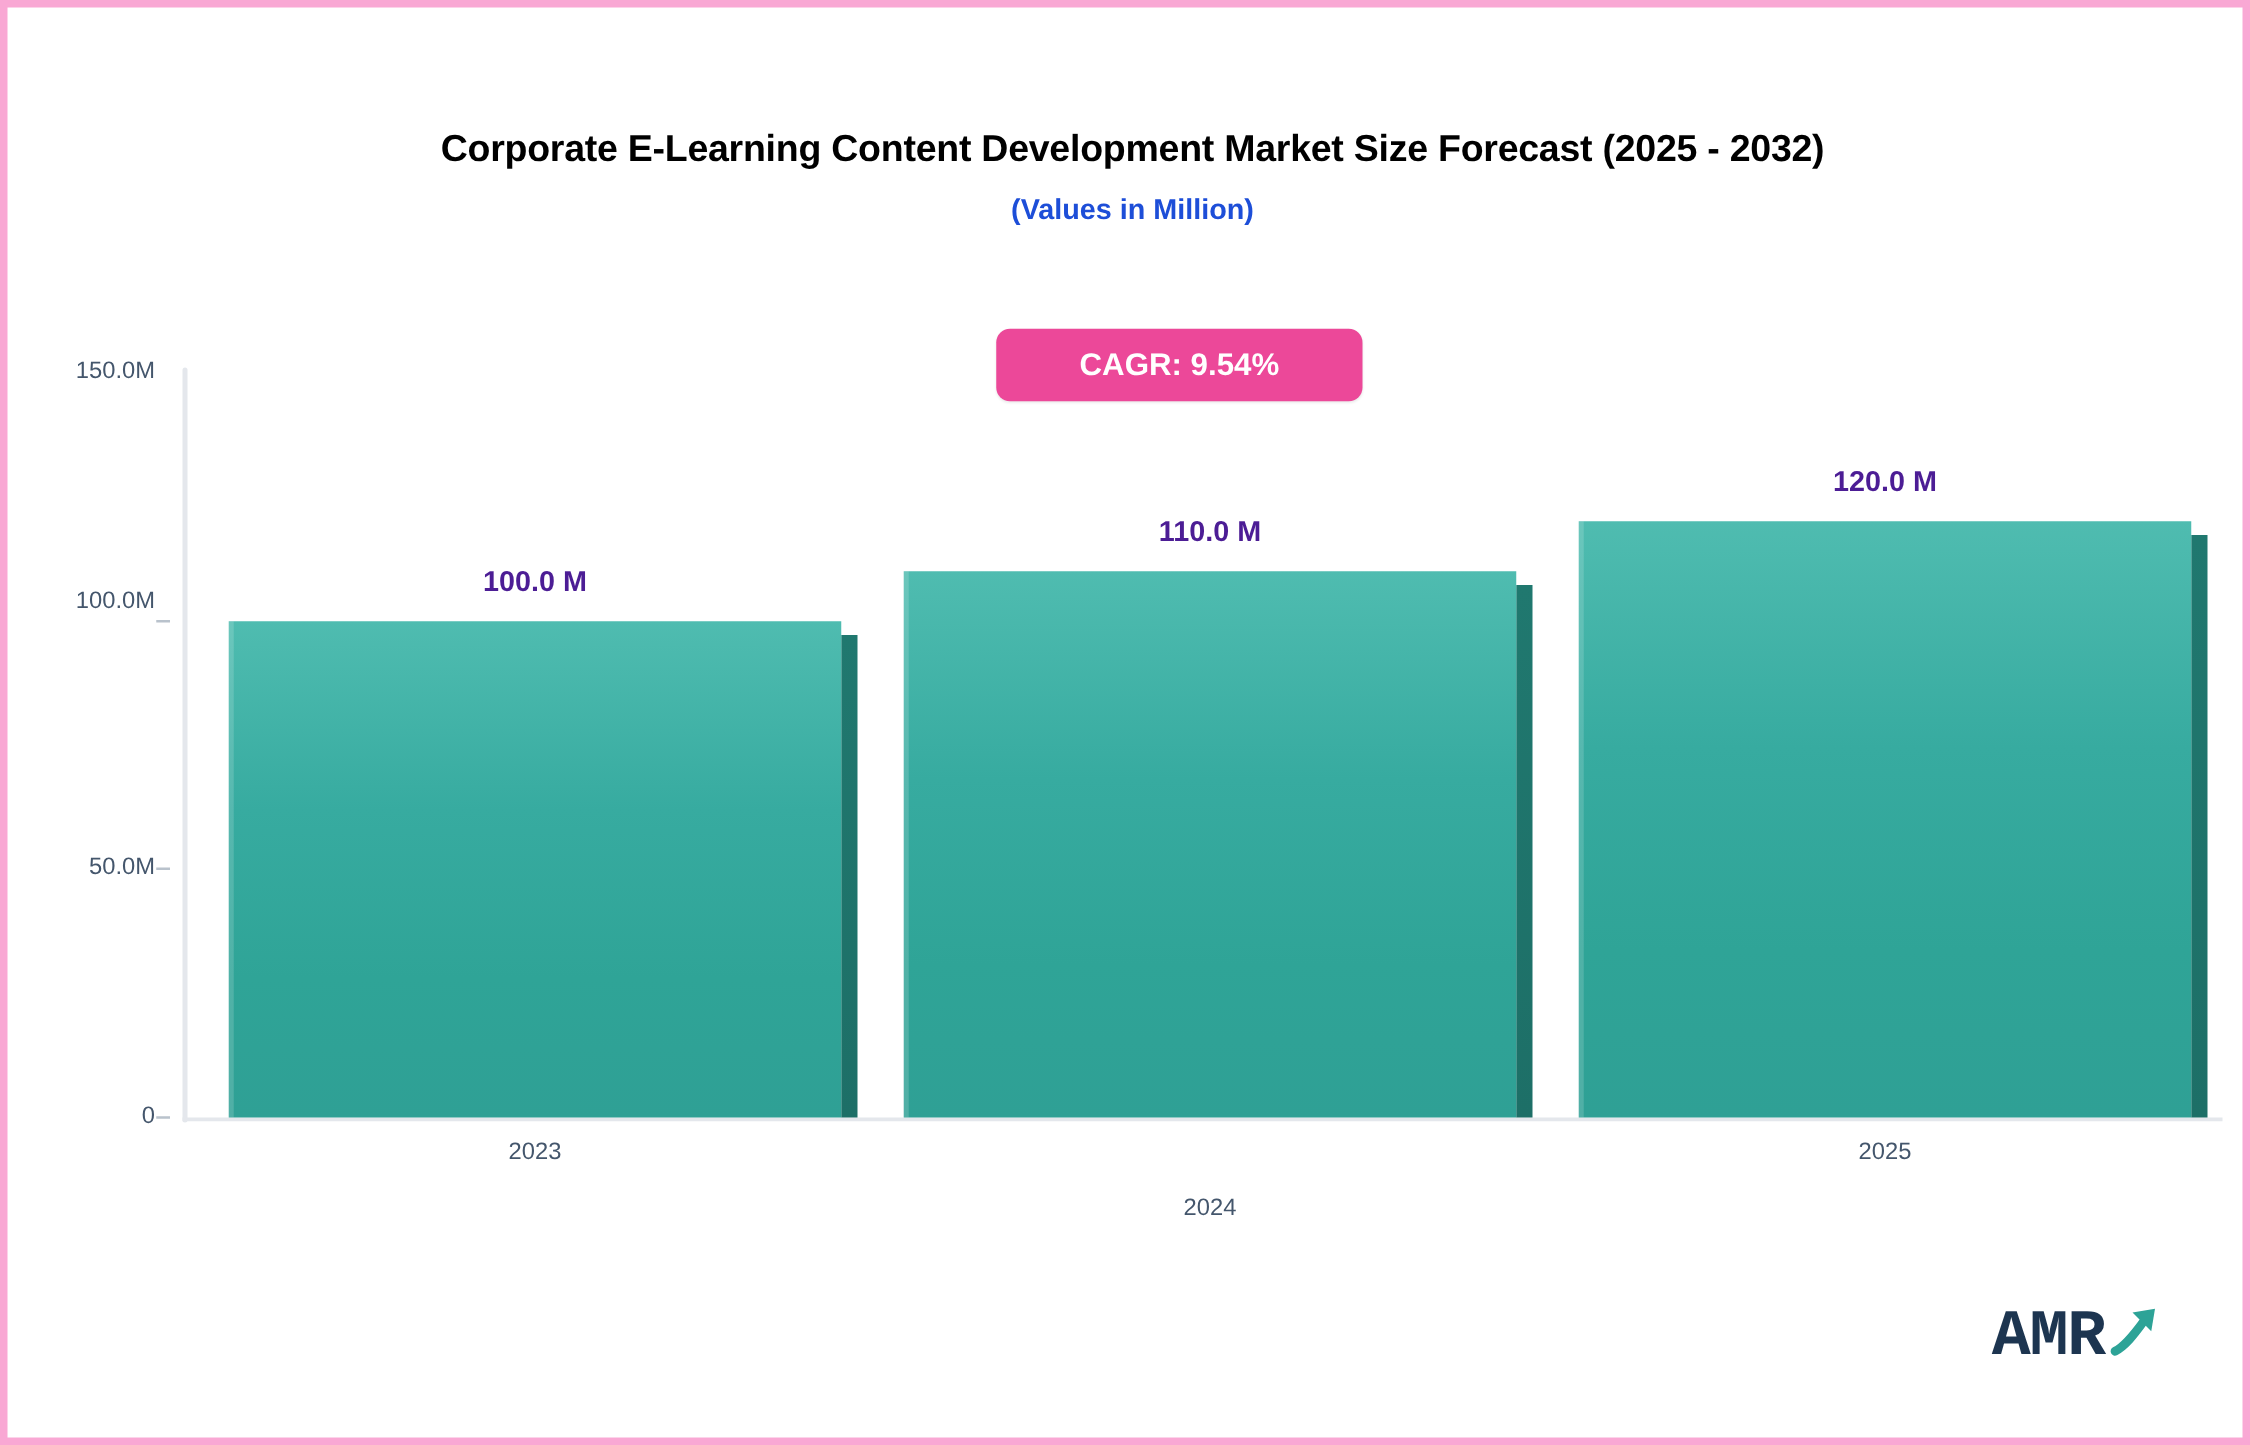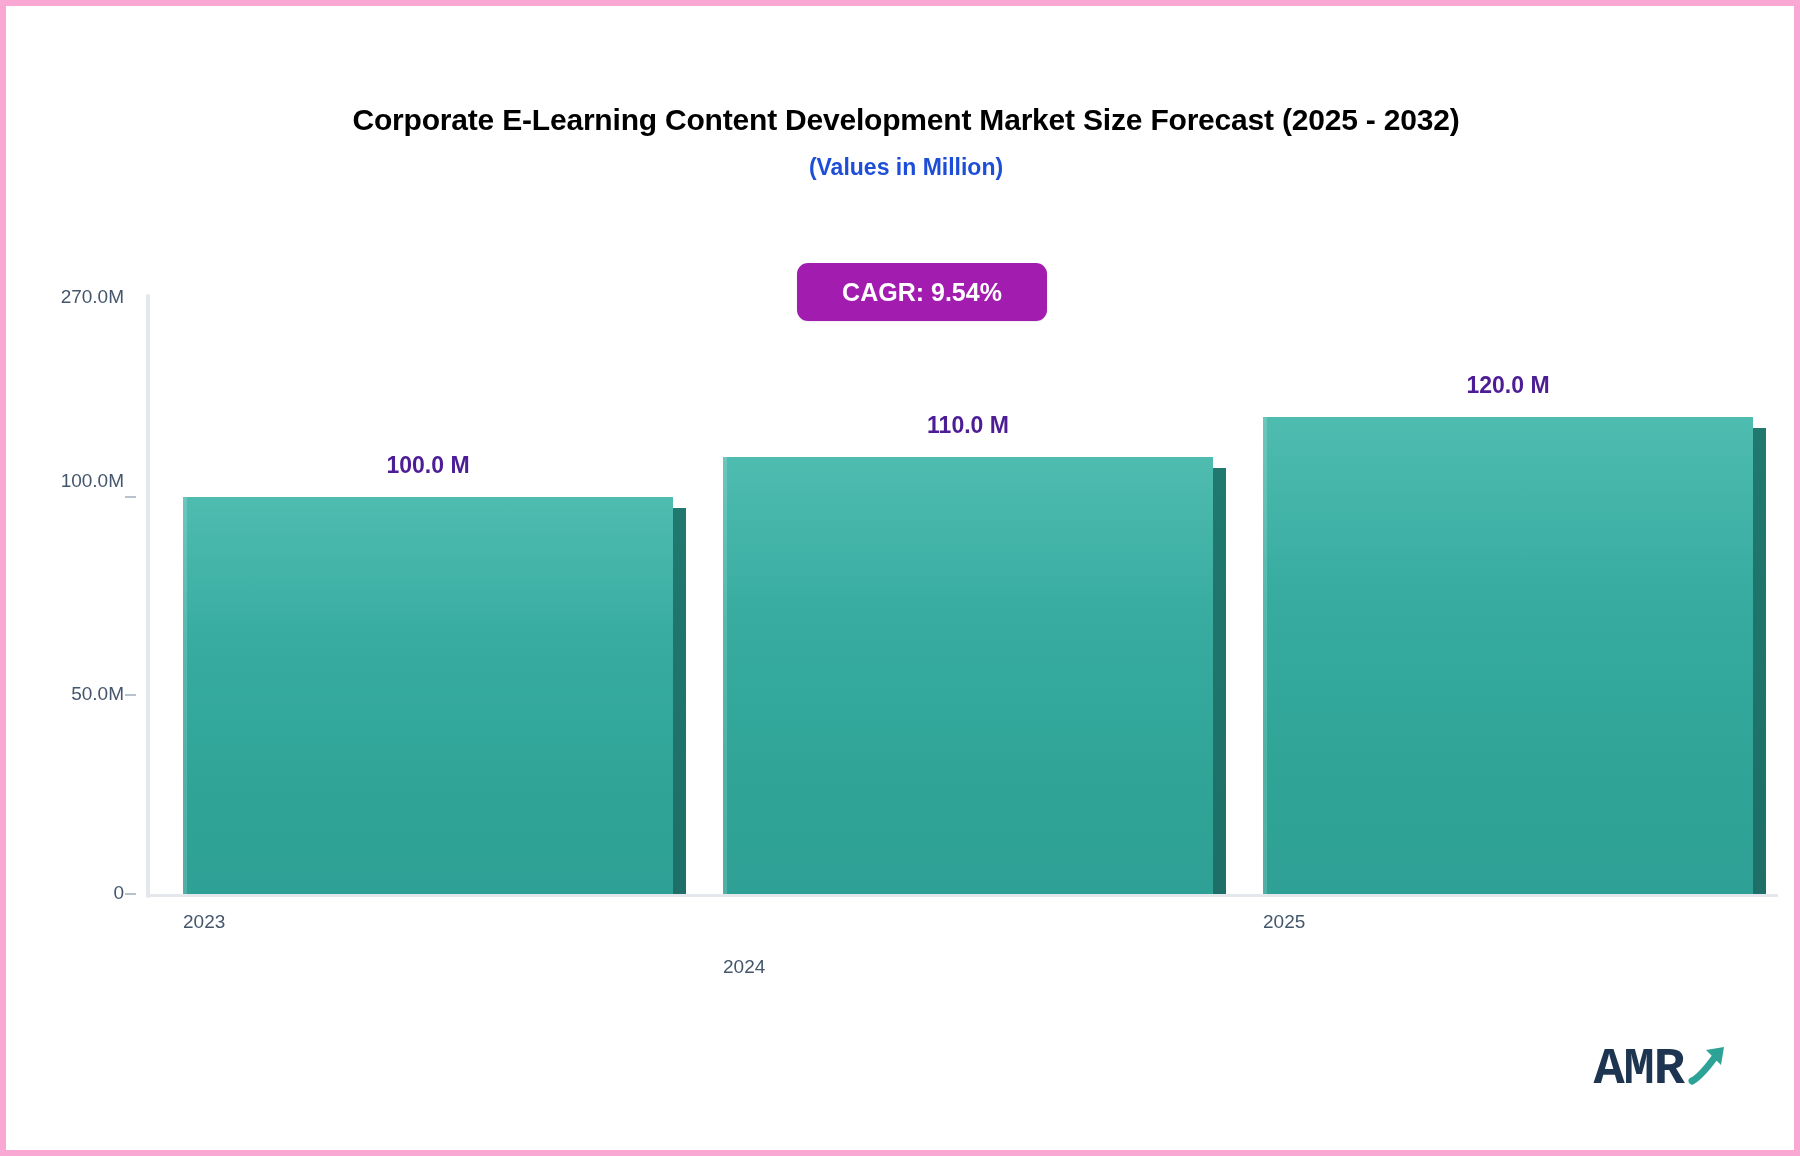--- a/index.html
+++ b/index.html
@@ -28,23 +28,23 @@
   #chart-subtitle{
     position:absolute;left:0;top:148px;width:1800px;
     text-align:center;
     font-size:23px;font-weight:bold;color:#1d4ed8;
     white-space:nowrap;
   }
 
   
   #cagr-badge{
     position:absolute;left:791px;top:257px;
-    width:250px;height:58px;
+    width:293px;height:58px;
     border-radius:11px;
-    background:#a21caf;
+    background:#ec4899;
     display:flex;align-items:center;justify-content:center;
     color:#ffffff;font-size:25px;font-weight:bold;
     box-shadow:0 1px 2px rgba(0,0,0,0.08);
   }
 
   
   
   #plot{
     position:absolute;left:0;top:0;width:1800px;height:1156px;
   }
@@ -76,21 +76,21 @@
   .bar-bevel{
     position:absolute;bottom:0;left:0;width:4px;
     background:rgba(255,255,255,0.16);
   }
   .bar-value{
     position:absolute;text-align:center;
     font-size:23px;font-weight:bold;color:#4c1d95;
     white-space:nowrap;
   }
   .x-tick-label{
-    position:absolute;top:905px;text-align:left;
+    position:absolute;top:905px;text-align:center;
     font-size:19px;color:#44566c;white-space:nowrap;
   }
 
   
   #amr-logo{
     position:absolute;right:62px;top:1035px;
     display:flex;align-items:flex-end;font-family:Liberation Mono, monospace;
   }
   #amr-text{
     font-size:52px;font-weight:bold;color:#1d3550;
@@ -113,21 +113,21 @@
   <div id="plot">
     <div id="y-axis-line"></div>
     <div id="x-axis-line"></div>
     <div id="y-ticks">
         <div class="y-tick-label" style="left: 22px; top: 876px;">0</div>
         <div class="y-tick-dash" style="left: 119px; top: 887px;"></div>
         <div class="y-tick-label" style="left: 22px; top: 677.333px;">50.0M</div>
         <div class="y-tick-dash" style="left: 119px; top: 688.333px;"></div>
         <div class="y-tick-label" style="left: 22px; top: 464px;">100.0M</div>
         <div class="y-tick-dash" style="left: 119px; top: 489.667px;"></div>
-        <div class="y-tick-label" style="left: 22px; top: 280px;">270.0M</div>
+        <div class="y-tick-label" style="left: 22px; top: 280px;">150.0M</div>
       </div>
     <div id="bars">
         <div class="bar-side" style="left: 667px; top: 502px; height: 386px; position: absolute;"></div>
         <div class="bar" style="left: 177px; top: 491px; width: 490px; height: 397px; position: absolute;">
           <div class="bar-bevel" style="height: 397px;"></div>
         </div>
         <div class="bar-value" style="left: 177px; width: 490px; top: 446px;">100.0 M</div>
         <div class="bar-side" style="left: 1207px; top: 462px; height: 426px; position: absolute;"></div>
         <div class="bar" style="left: 717px; top: 451px; width: 490px; height: 437px; position: absolute;">
           <div class="bar-bevel" style="height: 437px;"></div>

